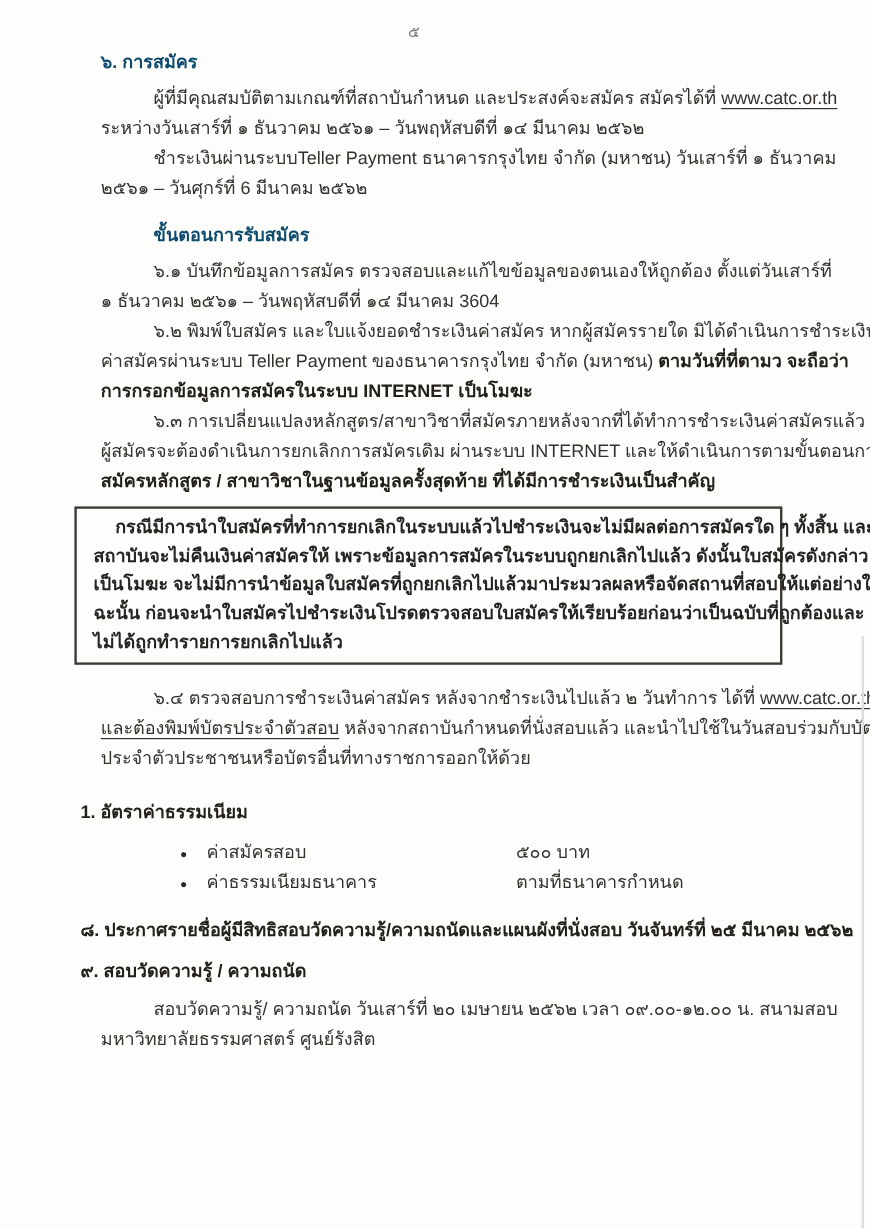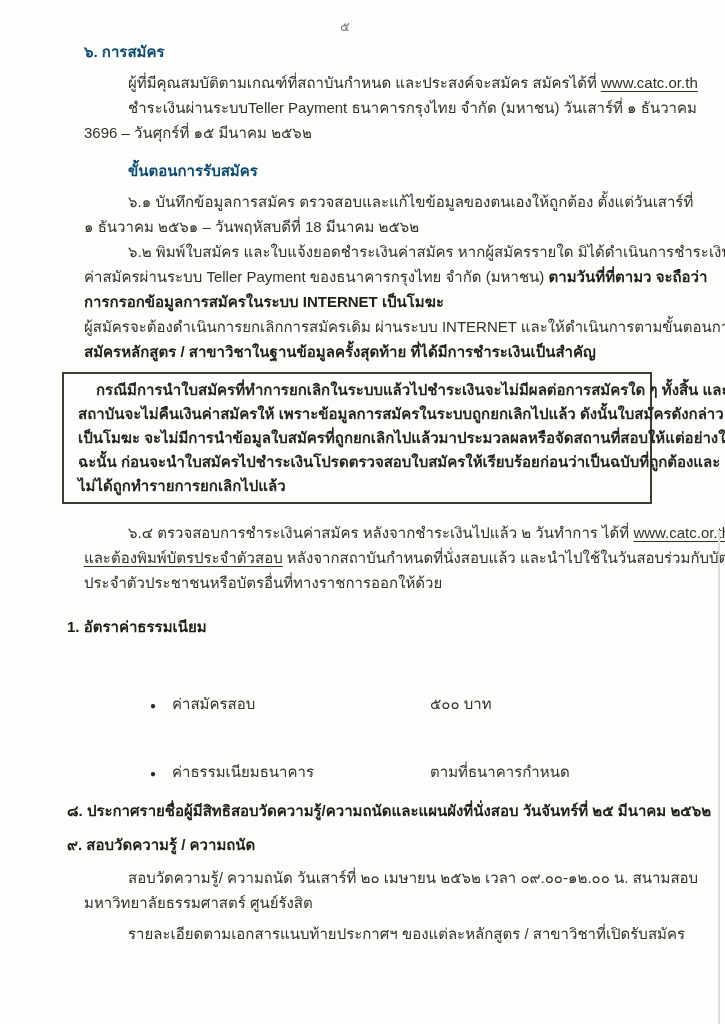--- a/index.html
+++ b/index.html
@@ -33,21 +33,21 @@
     padding:4px 10px 4px 14px;
   }
   .notebox .ln{line-height:24px;font-weight:600;color:#262420;white-space:nowrap;}
   .notebox .first{text-indent:18px;}
   .sec64{margin-top:16px;}
   .hsec{font-size:15px;font-weight:700;color:#222019;margin-left:-17px;white-space:nowrap;}
   .sec7{margin-top:20px;}
   .fees{margin-top:10px;}
   .fee-row{display:flex;align-items:baseline;font-size:15px;line-height:23px;white-space:nowrap;}
   .fee-row .blt{width:22px;margin-left:66px;font-size:10px;color:#2a2825;}
-  .fee-row .fee-label{width:258px;margin-top:43px;}
+  .fee-row .fee-label{width:258px;}
   .fee-row .fee-value{}
   .sec8{margin-top:14px;}
   .sec8 .body{margin-top:0;}
   .sec9{margin-top:10px;}
   .sec9 .l1{margin-top:8px;}
   .sec9 .l3{margin-top:6px;}
   .scan-line{
     position:absolute;right:5px;top:530px;width:2px;height:494px;
     background:#dededd;
   }
@@ -56,32 +56,34 @@
 <body>
 
 <div class="page">
   <div class="pageno">๕</div>
 
   <div class="content">
 
     <div class="h6">๖. การสมัคร</div>
 
     <div class="ln ind"><span>ผู้ที่มีคุณสมบัติตามเกณฑ์ที่สถาบันกำหนด และประสงค์จะสมัคร สมัครได้ที่ </span><span class="u">www.catc.or.th</span></div>
+    <div class="ln">ระหว่างวันเสาร์ที่ ๑ ธันวาคม ๒๕๖๑ – วันพฤหัสบดีที่ ๑๔ มีนาคม  ๒๕๖๒</div>
     <div class="ln ind">ชำระเงินผ่านระบบTeller Payment ธนาคารกรุงไทย จำกัด (มหาชน) วันเสาร์ที่ ๑ ธันวาคม</div>
-    <div class="ln">3696 – วันศุกร์ที่ ๑๕ มีนาคม  ๒๕๖๒</div>
+    <div class="ln">๒๕๖๑ – วันศุกร์ที่ 6 มีนาคม  ๒๕๖๒</div>
 
     <div class="h6 steps">ขั้นตอนการรับสมัคร</div>
 
     <div class="ln ind">๖.๑ บันทึกข้อมูลการสมัคร ตรวจสอบและแก้ไขข้อมูลของตนเองให้ถูกต้อง ตั้งแต่วันเสาร์ที่</div>
-    <div class="ln">๑ ธันวาคม ๒๕๖๑ – วันพฤหัสบดีที่ 18 มีนาคม  ๒๕๖๒</div>
+    <div class="ln">๑ ธันวาคม ๒๕๖๑ – วันพฤหัสบดีที่ ๑๔ มีนาคม  3604</div>
 
     <div class="ln ind">๖.๒ พิมพ์ใบสมัคร และใบแจ้งยอดชำระเงินค่าสมัคร หากผู้สมัครรายใด มิได้ดำเนินการชำระเงิน</div>
     <div class="ln"><span>ค่าสมัครผ่านระบบ Teller Payment ของธนาคารกรุงไทย จำกัด (มหาชน) </span><span class="b">ตามวันที่ที่ตามว จะถือว่า</span></div>
     <div class="ln b">การกรอกข้อมูลการสมัครในระบบ INTERNET เป็นโมฆะ</div>
 
+    <div class="ln ind">๖.๓ การเปลี่ยนแปลงหลักสูตร/สาขาวิชาที่สมัครภายหลังจากที่ได้ทำการชำระเงินค่าสมัครแล้ว</div>
     <div class="ln">ผู้สมัครจะต้องดำเนินการยกเลิกการสมัครเดิม ผ่านระบบ INTERNET และให้ดำเนินการตามขั้นตอนการรับ</div>
     <div class="ln b">สมัครหลักสูตร / สาขาวิชาในฐานข้อมูลครั้งสุดท้าย ที่ได้มีการชำระเงินเป็นสำคัญ</div>
 
     <div class="notebox">
       <div class="ln first">กรณีมีการนำใบสมัครที่ทำการยกเลิกในระบบแล้วไปชำระเงินจะไม่มีผลต่อการสมัครใด ๆ ทั้งสิ้น และ</div>
       <div class="ln">สถาบันจะไม่คืนเงินค่าสมัครให้ เพราะข้อมูลการสมัครในระบบถูกยกเลิกไปแล้ว ดังนั้นใบสมัครดังกล่าว</div>
       <div class="ln">เป็นโมฆะ  จะไม่มีการนำข้อมูลใบสมัครที่ถูกยกเลิกไปแล้วมาประมวลผลหรือจัดสถานที่สอบให้แต่อย่างใด</div>
       <div class="ln">ฉะนั้น  ก่อนจะนำใบสมัครไปชำระเงินโปรดตรวจสอบใบสมัครให้เรียบร้อยก่อนว่าเป็นฉบับที่ถูกต้องและ</div>
       <div class="ln">ไม่ได้ถูกทำรายการยกเลิกไปแล้ว</div>
     </div>
@@ -109,19 +111,18 @@
     </div>
 
     <div class="sec8">
       <div class="hsec">๘. ประกาศรายชื่อผู้มีสิทธิสอบวัดความรู้/ความถนัดและแผนผังที่นั่งสอบ วันจันทร์ที่ ๒๕ มีนาคม ๒๕๖๒</div>
     </div>
 
     <div class="sec9">
       <div class="hsec">๙. สอบวัดความรู้ / ความถนัด</div>
       <div class="ln ind l1">สอบวัดความรู้/ ความถนัด วันเสาร์ที่ ๒๐ เมษายน ๒๕๖๒ เวลา ๐๙.๐๐-๑๒.๐๐ น. สนามสอบ</div>
       <div class="ln">มหาวิทยาลัยธรรมศาสตร์ ศูนย์รังสิต</div>
-      <div class="ln ind l3">รายละเอียดตามเอกสารแนบท้ายประกาศฯ ของแต่ละหลักสูตร / สาขาวิชาที่เปิดรับสมัคร</div>
     </div>
 
   </div>
 
   <div class="scan-line"></div>
 </div>
 
 </body></html>

